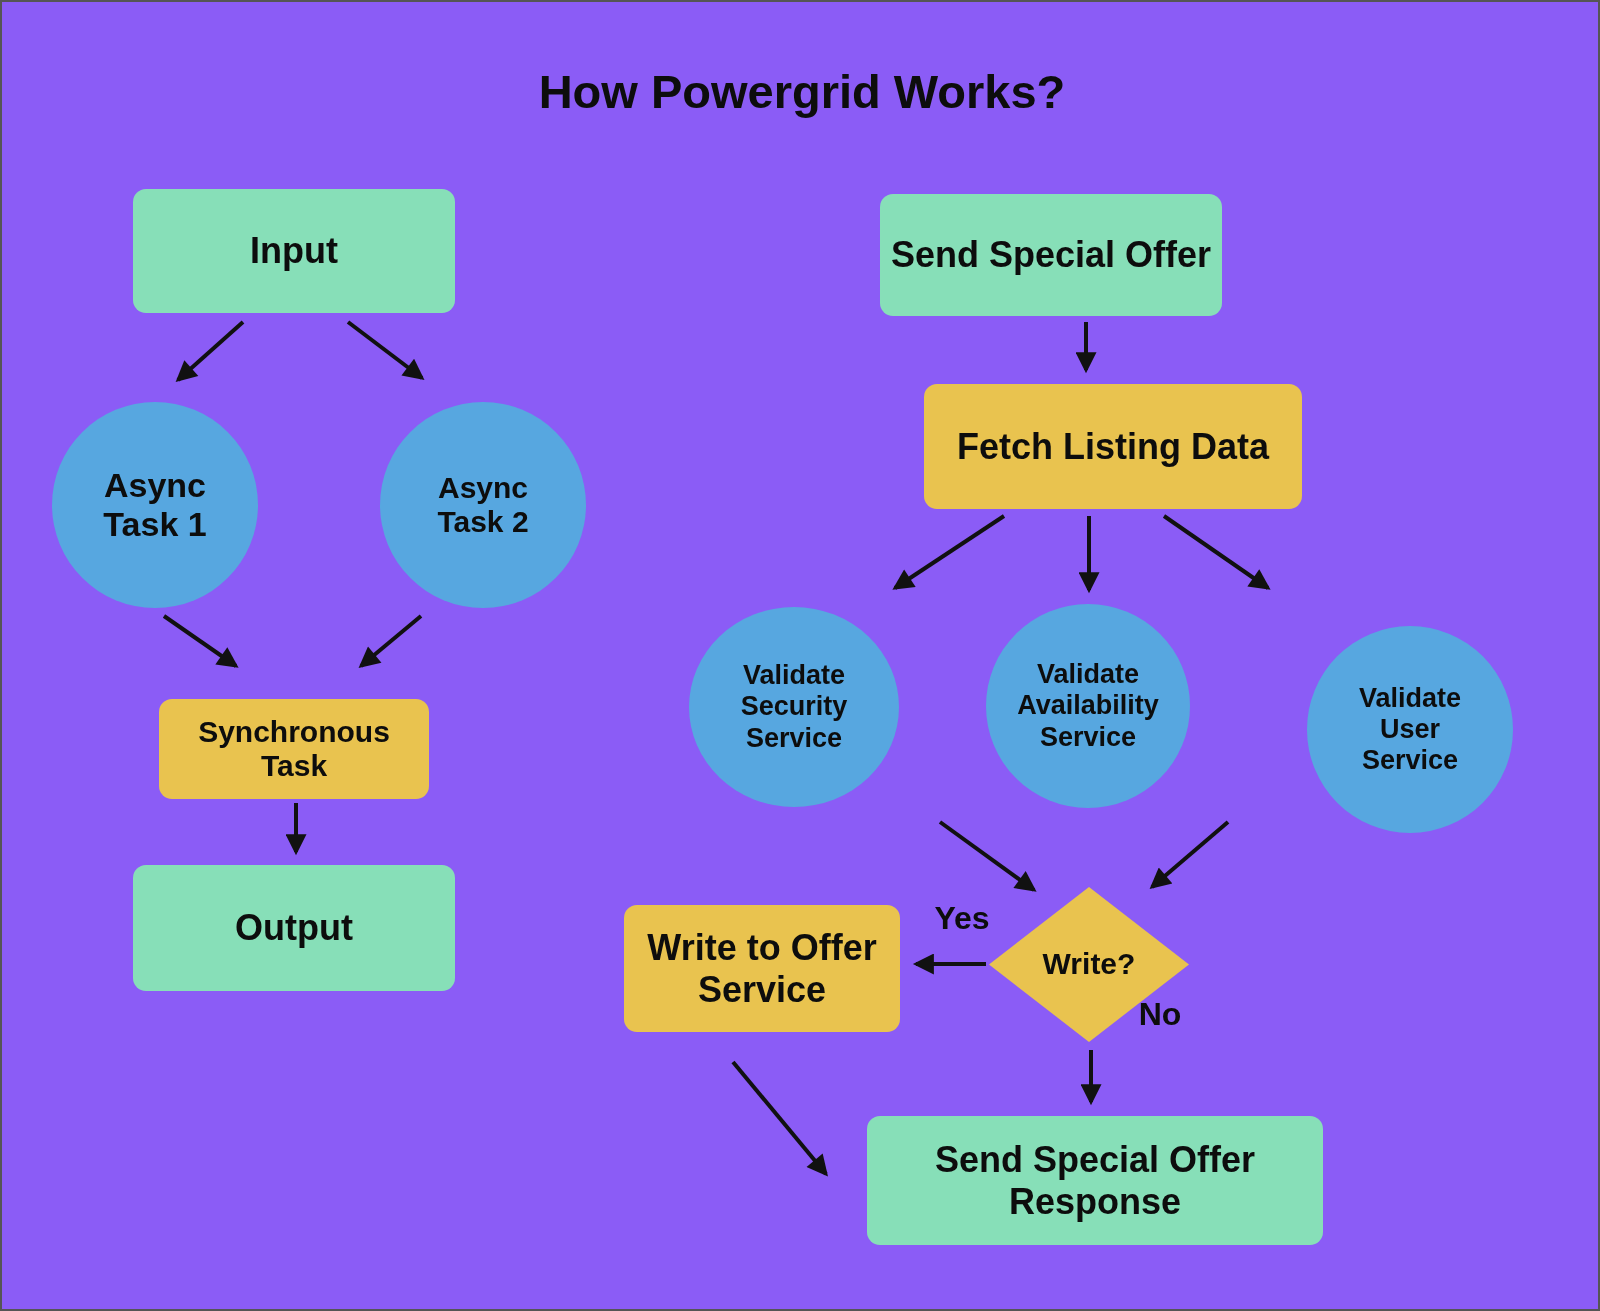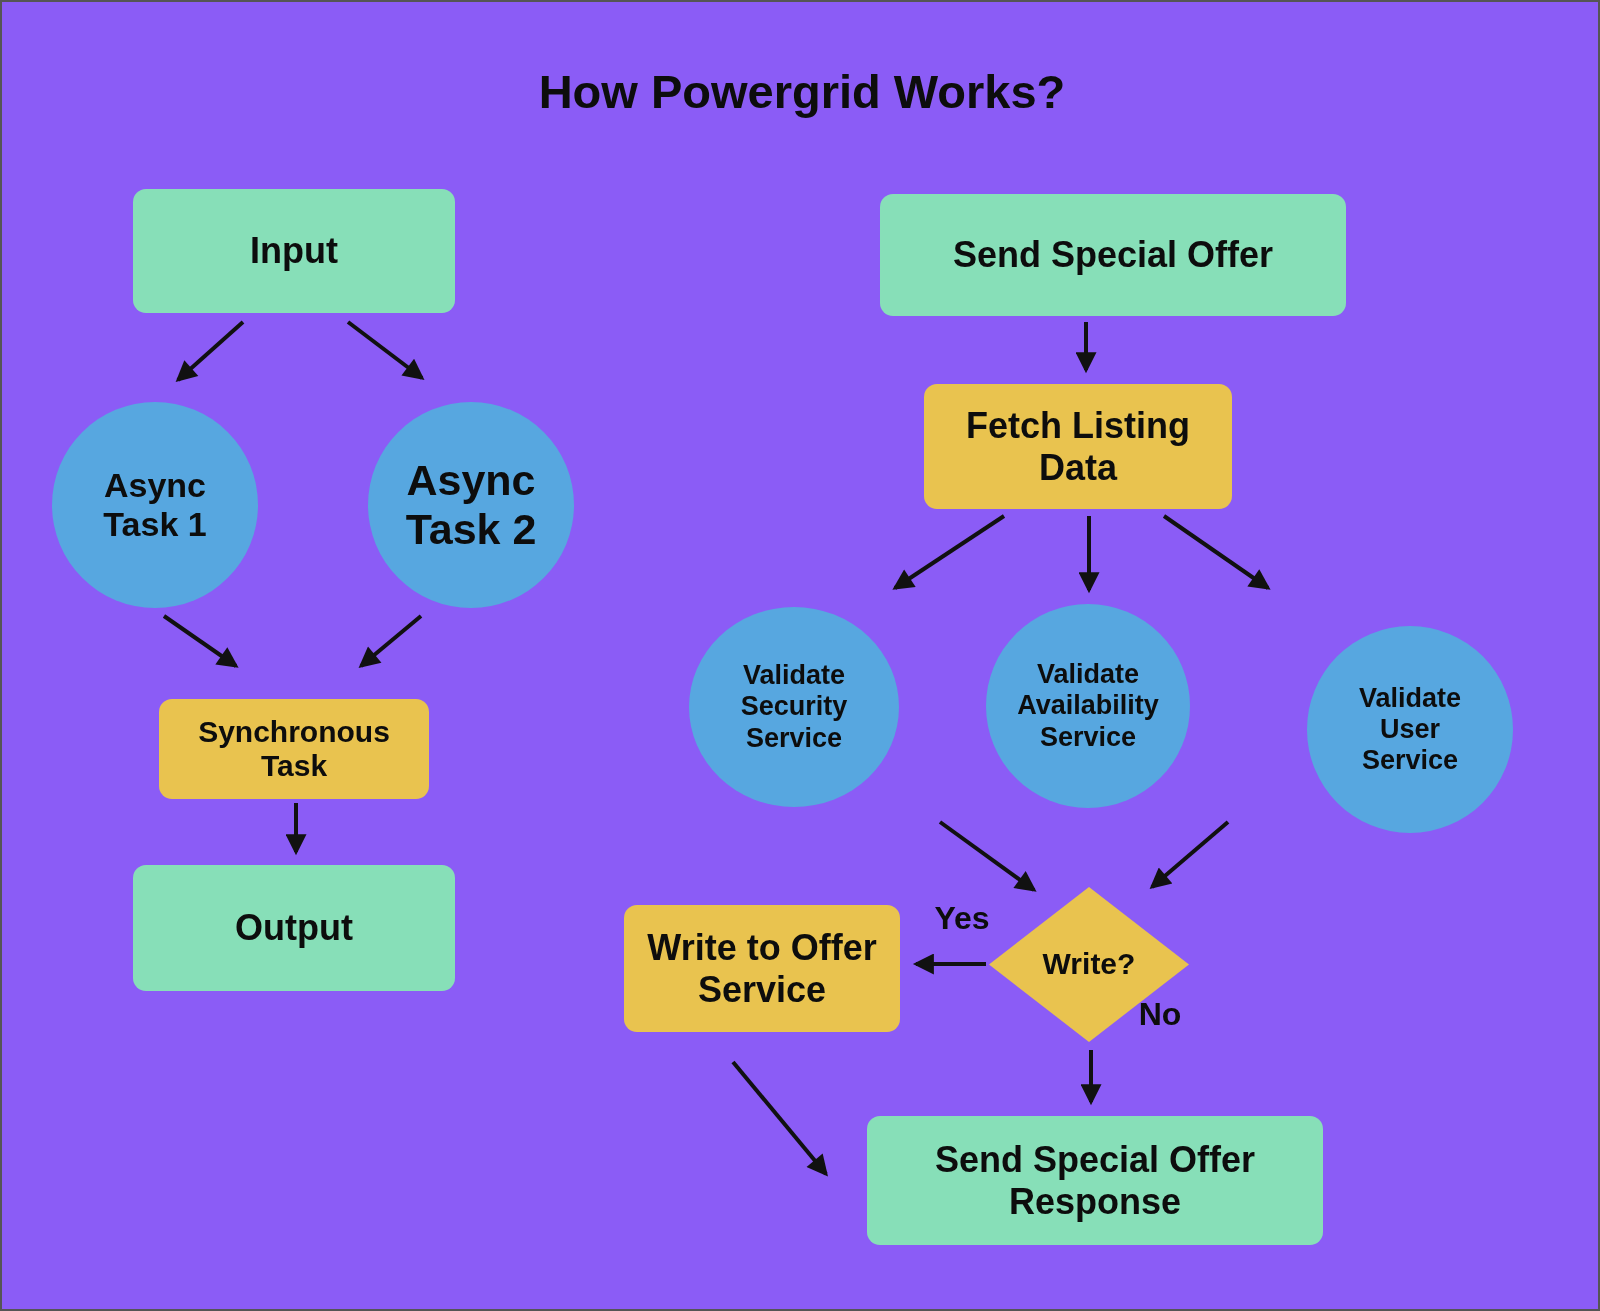--- a/index.html
+++ b/index.html
@@ -45,27 +45,27 @@
   }
   .edge-label{
     position:absolute;
     font-weight:bold;color:var(--ink);
     font-size:32px;text-align:center;
   }
 
   
   #n-input  {left:131px;top:187px;width:322px;height:124px;}
   #n-async1 {left:50px; top:400px;width:206px;height:206px;font-size:34px;padding:0 28px;}
-  #n-async2 {left:366px;top:400px;width:206px;height:206px;font-size:43px;padding:0 28px;}
+  #n-async2 {left:378px;top:400px;width:206px;height:206px;font-size:30px;padding:0 28px;}
   #n-sync   {left:157px;top:697px;width:270px;height:100px;font-size:30px;padding:15px 34px;}
   #n-output {left:131px;top:863px;width:322px;height:126px;}
 
   
-  #n-sso    {left:878px;top:192px;width:466px;height:122px;}
-  #n-fetch  {left:922px;top:382px;width:308px;height:125px;padding:0 30px;}
+  #n-sso    {left:878px;top:192px;width:342px;height:122px;}
+  #n-fetch  {left:922px;top:382px;width:378px;height:125px;padding:0 30px;}
   #n-c1     {left:687px; top:605px;width:210px;height:200px;font-size:27px;padding:0 24px;}
   #n-c2     {left:984px; top:602px;width:204px;height:204px;font-size:27px;padding:0 14px;}
   #n-c3     {left:1305px;top:624px;width:206px;height:207px;font-size:27px;padding:0 24px;}
   #n-diamond{left:987px;top:885px;width:200px;height:155px;font-size:30px;}
   #n-write  {left:622px;top:903px;width:276px;height:127px;padding:0 14px;}
   #n-resp   {left:865px;top:1114px;width:456px;height:129px;padding:0 40px;}
 
   #lbl-yes{left:920px;top:898px;width:80px;}
   #lbl-no {left:1118px;top:994px;width:80px;}
 </style>

